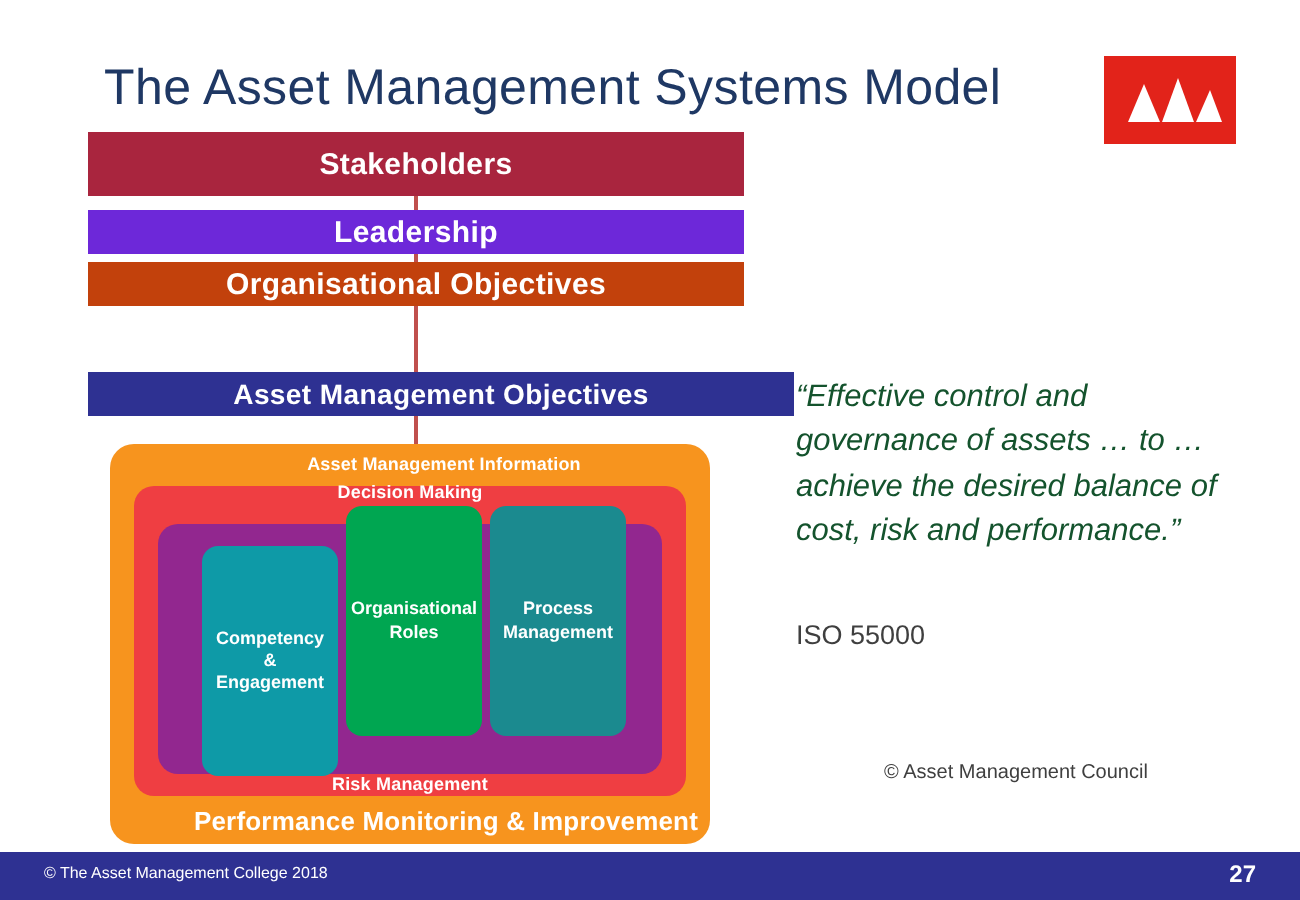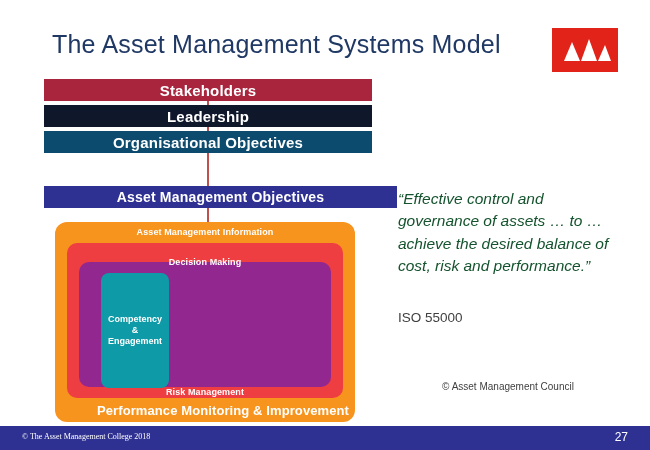--- a/index.html
+++ b/index.html
@@ -51,30 +51,30 @@
     color: #ffffff;
     font-weight: bold;
     font-size: 15px;
     display: flex;
     align-items: center;
     justify-content: center;
     text-align: center;
     letter-spacing: 0.2px;
   }
   .bar-stakeholders {
-    left: 44px; top: 79px; width: 328px; height: 22px;
+    left: 44px; top: 66px; width: 328px; height: 32px;
     background: #A9253E;
   }
   .bar-leadership {
     left: 44px; top: 105px; width: 328px; height: 22px;
-    background: #0f172a;
+    background: #6d28d9;
   }
   .bar-objectives {
     left: 44px; top: 131px; width: 328px; height: 22px;
-    background: #0c4a6e;
+    background: #c2410c;
   }
   .bar-amo {
     left: 44px; top: 186px; width: 353px; height: 22px;
     background: #2E3192;
     font-size: 14px;
   }
 
   
   .connector {
     position: absolute;
@@ -110,22 +110,22 @@
 
   .lbl {
     position: absolute;
     color: #ffffff;
     font-size: 9px;
     font-weight: bold;
     text-align: center;
     width: 100%;
     letter-spacing: 0.1px;
   }
-  .lbl-ami { top: 227px; left: 55px; width: 300px; }
-  .lbl-decision { top: 257px; left: 67px; width: 276px; }
+  .lbl-ami { top: 227px; left: 55px; width: 300px; padding-left: 17px; }
+  .lbl-decision { top: 241px; left: 67px; width: 276px; }
   .lbl-risk { top: 387px; left: 79px; width: 252px; }
   .lbl-perf {
     top: 403px; left: 55px; width: 336px;
     font-size: 13px;
   }
 
   
   .pillar {
     position: absolute;
     top: 253px;
@@ -182,29 +182,28 @@
     left: 0; bottom: 0;
     width: 650px; height: 24px;
     background: #2E3192;
   }
   .footer-text {
     position: absolute;
     left: 22px;
     top: 6px;
     font-size: 8px;
     color: #ffffff;
-    font-family: Liberation Serif, serif;
   }
   .footer-page {
     position: absolute;
     right: 22px;
     top: 4px;
     font-size: 12px;
     color: #ffffff;
-    font-weight: normal;
+    font-weight: bold;
   }
 </style>
 </head>
 <body>
 
 <div class="slide">
 
   <div class="title">The Asset Management Systems Model</div>
 
   <div class="logo">
@@ -226,20 +225,22 @@
   <div class="box-orange"></div>
   <div class="box-red"></div>
   <div class="box-purple"></div>
 
   <div class="lbl lbl-ami">Asset Management Information</div>
   <div class="lbl lbl-decision">Decision Making</div>
   <div class="lbl lbl-risk">Risk Management</div>
   <div class="lbl lbl-perf">Performance Monitoring &amp; Improvement</div>
 
   <div class="pillar pillar-1">Competency &amp; Engagement</div>
+  <div class="pillar pillar-2">Organisational Roles</div>
+  <div class="pillar pillar-3">Process Management</div>
 
   <div class="quote">“Effective control and governance of assets … to …achieve the desired balance of cost, risk and performance.”</div>
   <div class="quote-source">ISO 55000</div>
   <div class="credit">© Asset Management Council</div>
 
   <div class="footer">
     <div class="footer-text">© The Asset Management  College  2018</div>
     <div class="footer-page">27</div>
   </div>
 

